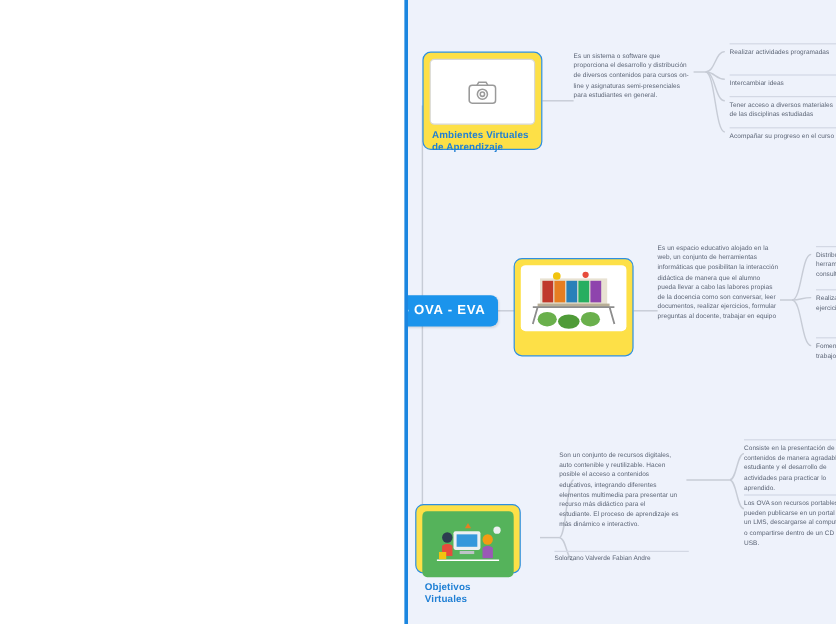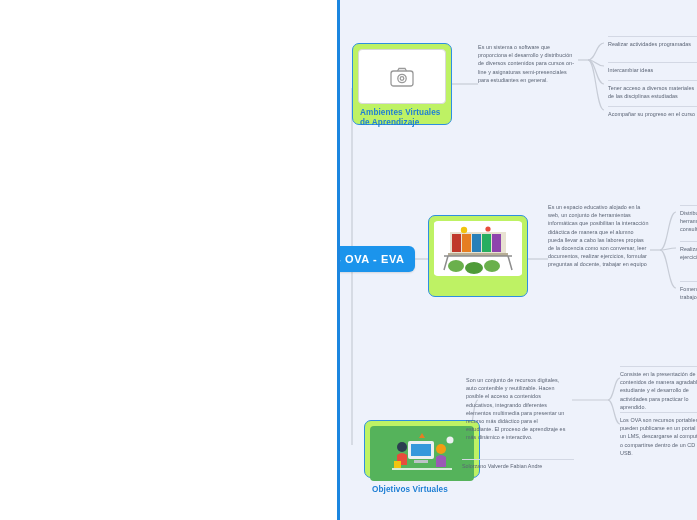--- a/index.html
+++ b/index.html
@@ -30,21 +30,21 @@
     left: 0;
     top: 0;
     width: 360px;
     height: 520px;
     pointer-events: none;
   }
 
   
   .node {
     position: absolute;
-    background: #bef264;
+    background: #fde047;
     border: 1.5px solid #2e8fe0;
     border-radius: 7px;
     box-sizing: border-box;
     padding: 5px 5px 3px 5px;
     text-align: left;
   }
   .node .thumb {
     width: 100%;
     height: 55px;
     border-radius: 4px;
@@ -189,21 +189,21 @@
       </svg>
     </div>
   </div>
 
   <div class="leaf plain" style="left:208px; top:202px; width:102px;">Es un espacio educativo alojado en la web, un conjunto de herramientas informáticas que posibilitan la interacción didáctica de manera que el alumno pueda llevar a cabo las labores propias de la docencia como son conversar, leer documentos, realizar ejercicios, formular preguntas al docente, trabajar en equipo</div>
 
   <div class="leaf bordered" style="left:340px; top:205px; width:92px;">Distribución de materiales y herramientas didácticas para su consulta</div>
   <div class="leaf bordered" style="left:340px; top:241px; width:92px;">Realización de evaluaciones y ejercicios prácticos en línea</div>
   <div class="leaf bordered" style="left:340px; top:281px; width:92px;">Fomento de la comunicación y el trabajo colaborativo entre alumnos</div>
 
-  <div class="node" style="left:24px; top:420px; width:116px; height:58px;">
+  <div class="node" style="left:6px; top:420px; width:88px; height:58px;">
     <div class="thumb greenpic">
       <svg width="88" height="53" viewBox="0 0 88 53">
         <rect x="0" y="0" width="88" height="53" fill="#55b35b"></rect>
         <rect x="30" y="14" width="26" height="18" rx="2" fill="#ecf0f1"></rect>
         <rect x="33" y="17" width="20" height="12" fill="#3498db"></rect>
         <rect x="36" y="33" width="14" height="3" fill="#bdc3c7"></rect>
         <circle cx="24" cy="20" r="5" fill="#2c3e50"></circle>
         <path d="M19 28 Q24 24 29 28 L29 38 L19 38 Z" fill="#e74c3c"></path>
         <circle cx="63" cy="22" r="5" fill="#f39c12"></circle>
         <path d="M58 30 Q63 26 68 30 L68 40 L58 40 Z" fill="#9b59b6"></path>

